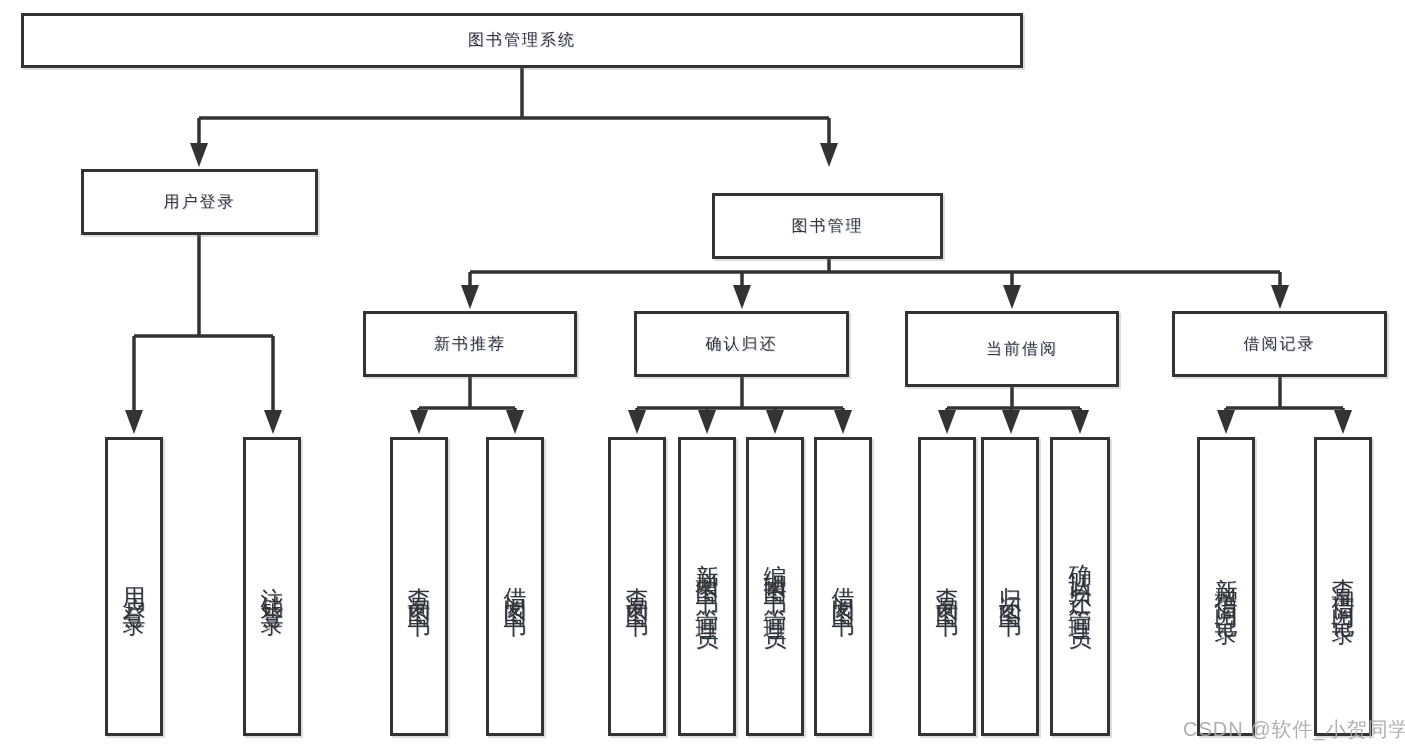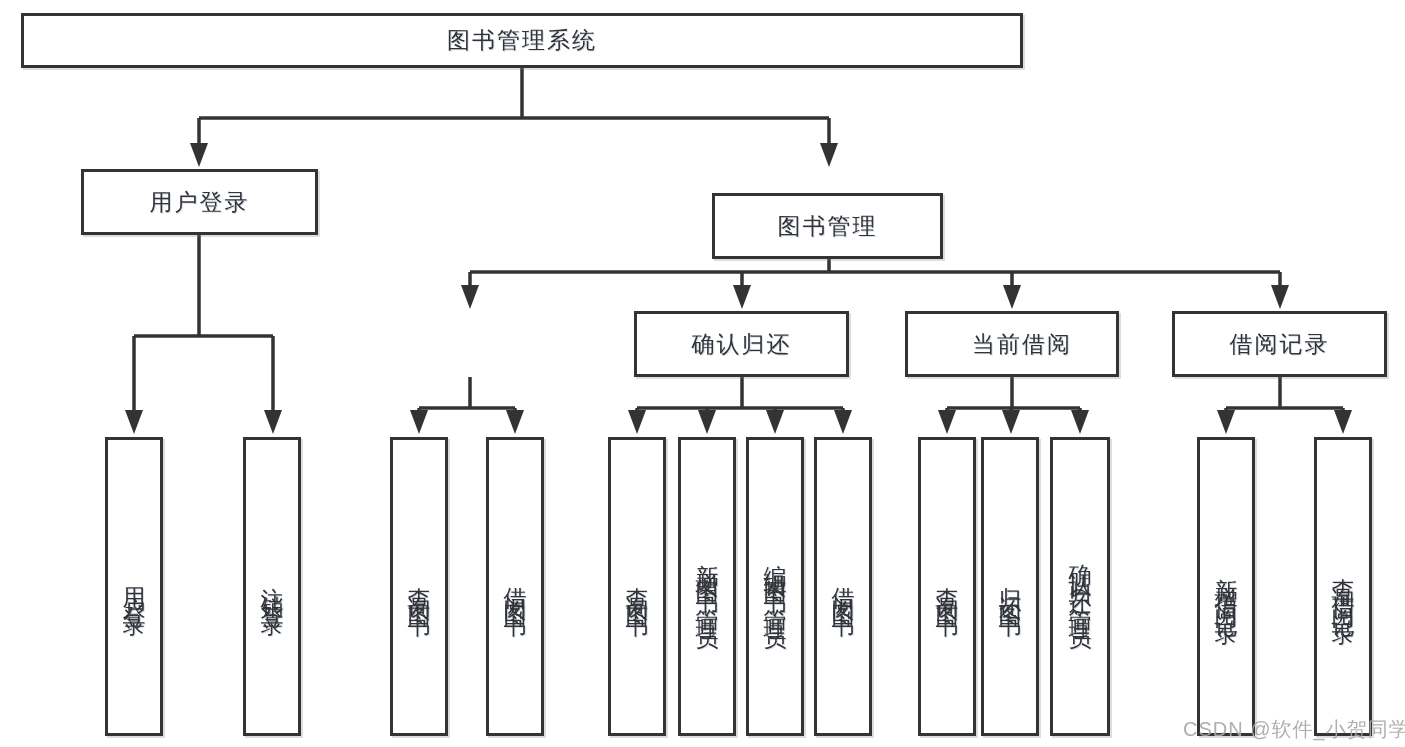--- a/index.html
+++ b/index.html
@@ -15,21 +15,21 @@
     position:absolute;
     box-sizing:border-box;
     background:#ffffff;
     border:3px solid #333333;
     box-shadow:2px 2px 0 rgba(120,120,120,0.25);
     display:flex;align-items:center;justify-content:center;
     color:#333333;
     z-index:2;
   }
   .node .lbl{
-    font-size:23px;
+    font-size:16px;
     letter-spacing:2px;
     color:#333333;
     text-shadow:1px 1px 0 rgba(90,130,200,0.25);
     white-space:nowrap;
   }
   .leaf{
     position:absolute;
     box-sizing:border-box;
     top:437px;height:299px;width:58px;
     background:#ffffff;
@@ -121,24 +121,27 @@
     <span class="lbl">图书管理系统</span>
   </div>
 
   <div class="node" style="left:81px;top:169px;width:237px;height:66px;">
     <span class="lbl">用户登录</span>
   </div>
   <div class="node" style="left:712px;top:169px;width:231px;height:66px;margin-top:24px;">
     <span class="lbl">图书管理</span>
   </div>
 
+  <div class="node" style="left:363px;top:311px;width:214px;height:66px;">
+    <span class="lbl">新书推荐</span>
+  </div>
   <div class="node" style="left:634px;top:311px;width:215px;height:66px;">
     <span class="lbl">确认归还</span>
   </div>
-  <div class="node" style="left:905px;top:311px;width:214px;height:66px;padding-left:20px;">
+  <div class="node" style="left:905px;top:311px;width:214px;height:76px;padding-left:20px;">
     <span class="lbl">当前借阅</span>
   </div>
   <div class="node" style="left:1172px;top:311px;width:215px;height:66px;">
     <span class="lbl">借阅记录</span>
   </div>
 
   <div class="leaf" style="left:105px;">
     <span class="vlbl">用户登录</span>
   </div>
   <div class="leaf" style="left:243px;">

